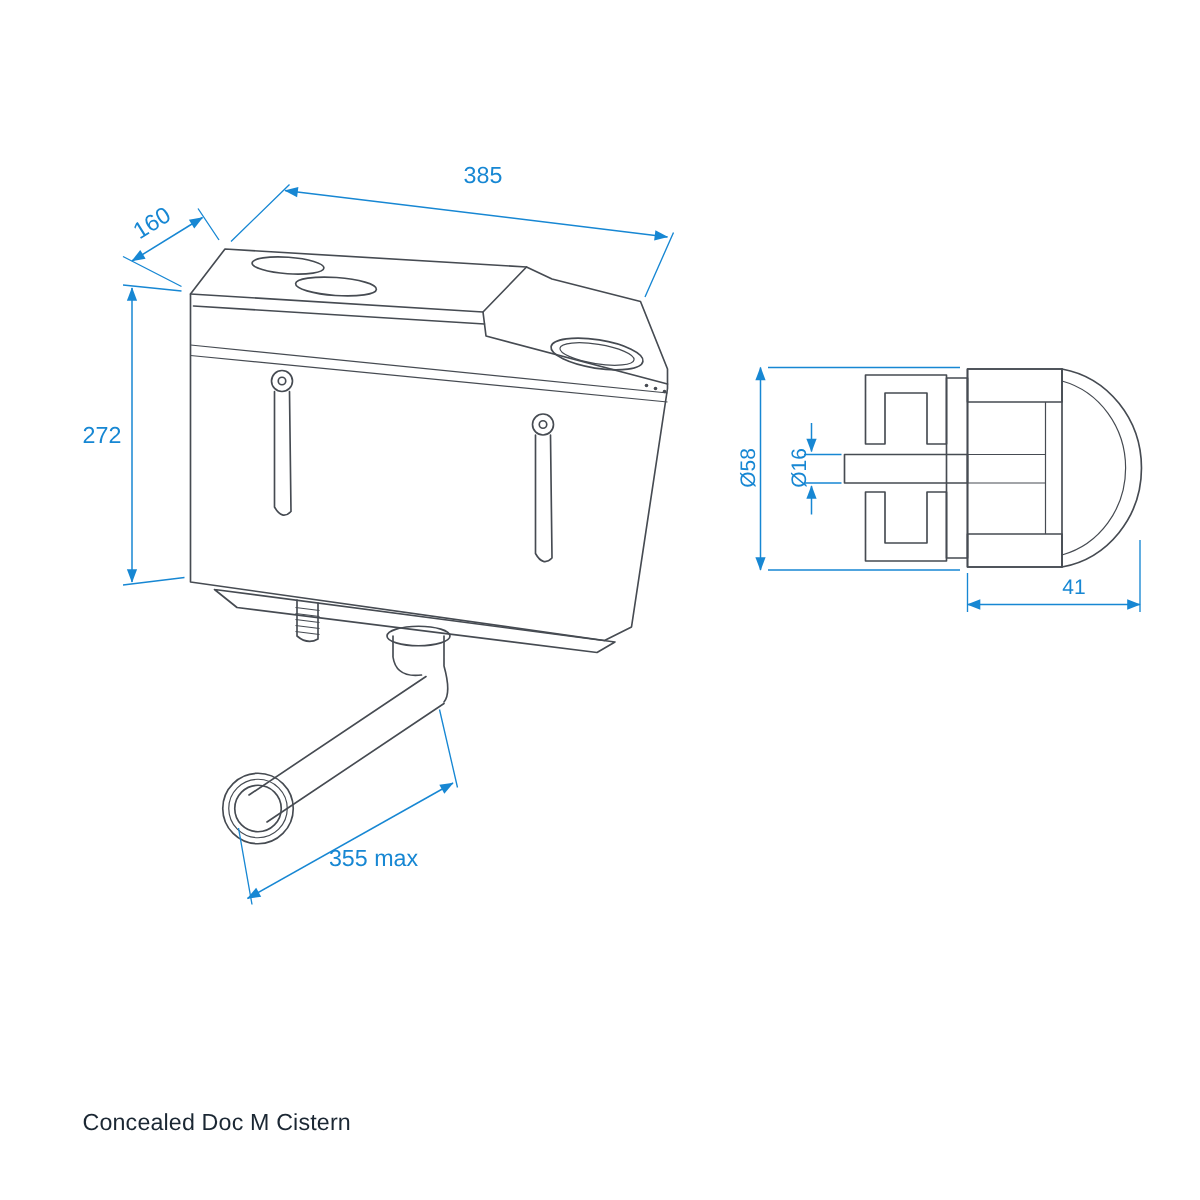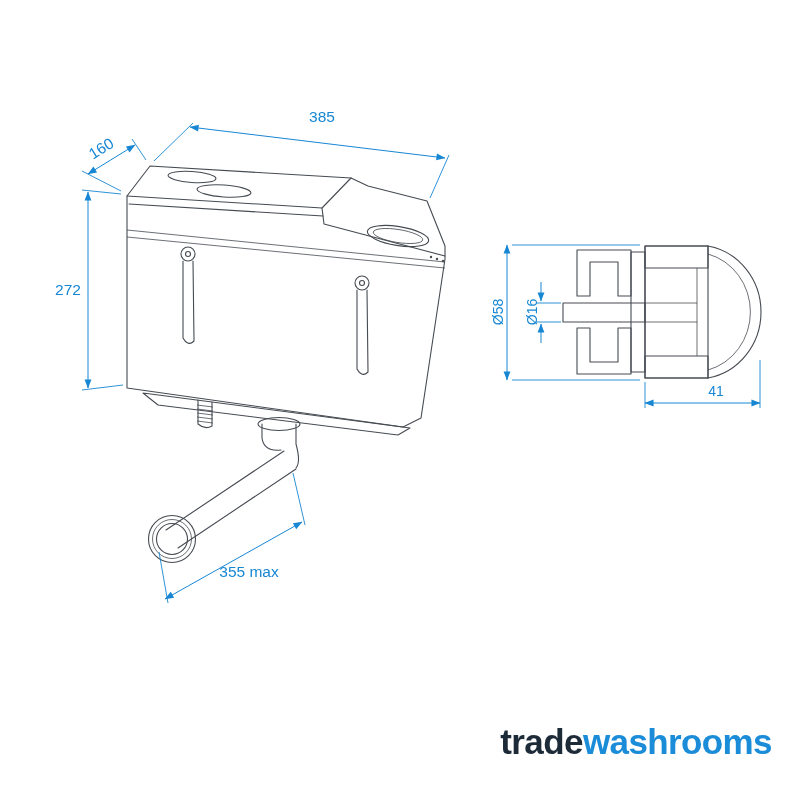--- a/index.html
+++ b/index.html
@@ -123,16 +123,16 @@
     <path class="dim" d="M541,282 L541,301" marker-end="url(#arrow)"></path>
     <path class="dim" d="M541,343 L541,324" marker-end="url(#arrow)"></path>
     <text class="dim-label small" x="533" y="316" text-anchor="middle" transform="rotate(-90 533 312)">Ø16</text>
 
     <path class="ext" d="M645,382 L645,408 M760,360 L760,408"></path>
     <path class="dim" d="M645,403 L760,403" marker-start="url(#arrow)" marker-end="url(#arrow)"></path>
     <text class="dim-label small" x="716" y="396" text-anchor="middle">41</text>
   </g>
 </svg>
 
+<div class="caption">Concealed Doc M Cistern</div>
 
-<div class="logo"><span style="color: rgb(29, 43, 57);">trade</span><span style="color: rgb(27, 140, 216);">washrooms</span></div>
 
 </div>
 
 </body></html>

